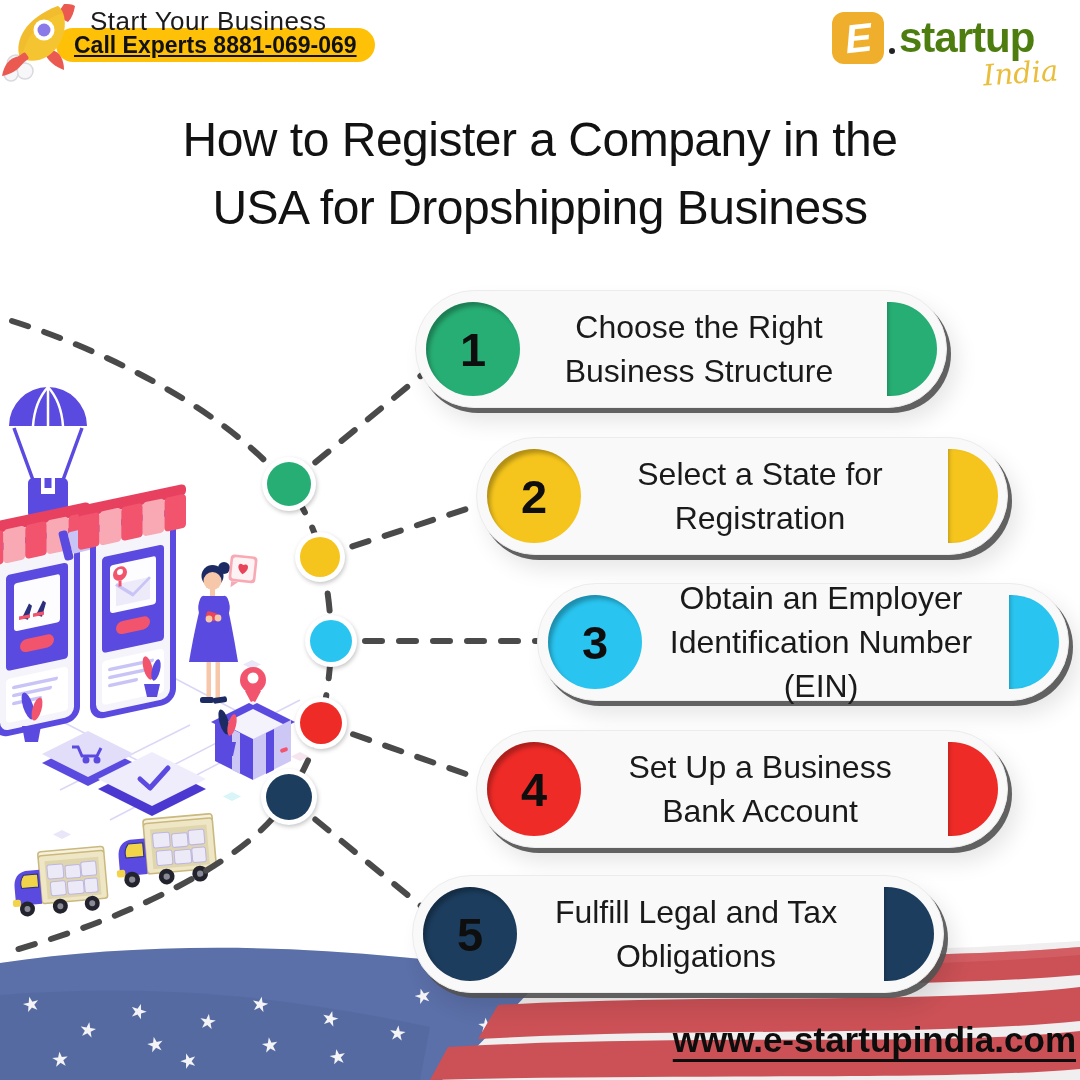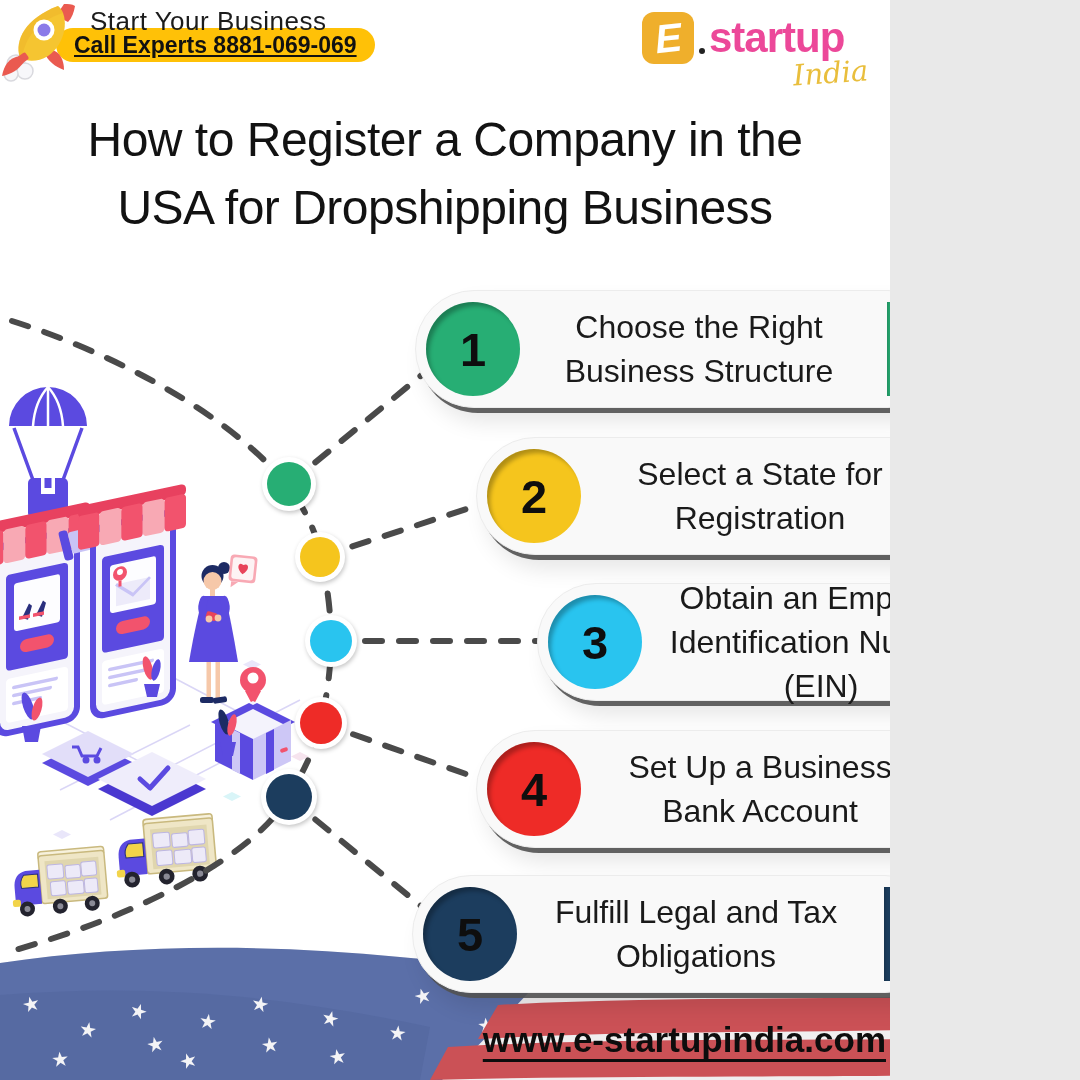--- a/index.html
+++ b/index.html
@@ -1,30 +1,30 @@
 <!DOCTYPE html>
 <html><head>
 <meta charset="utf-8">
 <style>
   html,body{margin:0;padding:0;background:#e9e9e9;}
-  .canvas{position:relative;width:890px;height:1080px;background:#ffffff;overflow:hidden;
+  .canvas{position:relative;width:1080px;height:1080px;background:#ffffff;overflow:hidden;
           font-family:"Liberation Sans",sans-serif;}
 
   
   .rocket{position:absolute;left:0;top:0;width:78px;height:88px;z-index:6;}
   .tagline{position:absolute;left:90px;top:6px;font-size:26px;color:#1c1c1c;letter-spacing:.5px;z-index:6;}
   .cta-pill{position:absolute;left:56px;top:28px;height:34px;line-height:34px;padding:0 18px;
             border-radius:20px;font-size:23px;font-weight:bold;color:#111;z-index:5;text-decoration:underline;}
   .logo{position:absolute;top:12px;right:18px;z-index:6;width:230px;height:74px;}
   .logo-row{display:flex;align-items:center;gap:2px;}
   .logo-e{width:52px;height:52px;border-radius:12px;background:#EFAF2C;display:flex;align-items:center;
           justify-content:center;}
   .logo-e span{color:#fff;font-weight:bold;font-size:40px;font-style:italic;transform:rotate(-6deg);}
   .logo-dot{width:6px;height:6px;border-radius:50%;background:#222;margin:26px 2px 0 3px;}
-  .logo-name{font-size:42px;font-weight:800;color:#ec4899;letter-spacing:-1px;}
+  .logo-name{font-size:42px;font-weight:800;color:#4d7c0f;letter-spacing:-1px;}
   .logo-region{position:absolute;right:4px;top:44px;font-family:"DejaVu Serif",serif;font-style:italic;
                font-size:29px;color:#E9BE3C;transform:rotate(-4deg);}
 
   
   .title{position:absolute;top:106px;left:0;right:0;text-align:center;font-size:48px;font-weight:400;
          color:#121212;line-height:1.42;letter-spacing:-.5px;z-index:4;}
 
   
   .illu,.connector,.flag{position:absolute;pointer-events:none;}
   .illu{left:0;top:360px;width:340px;height:600px;z-index:2;}

